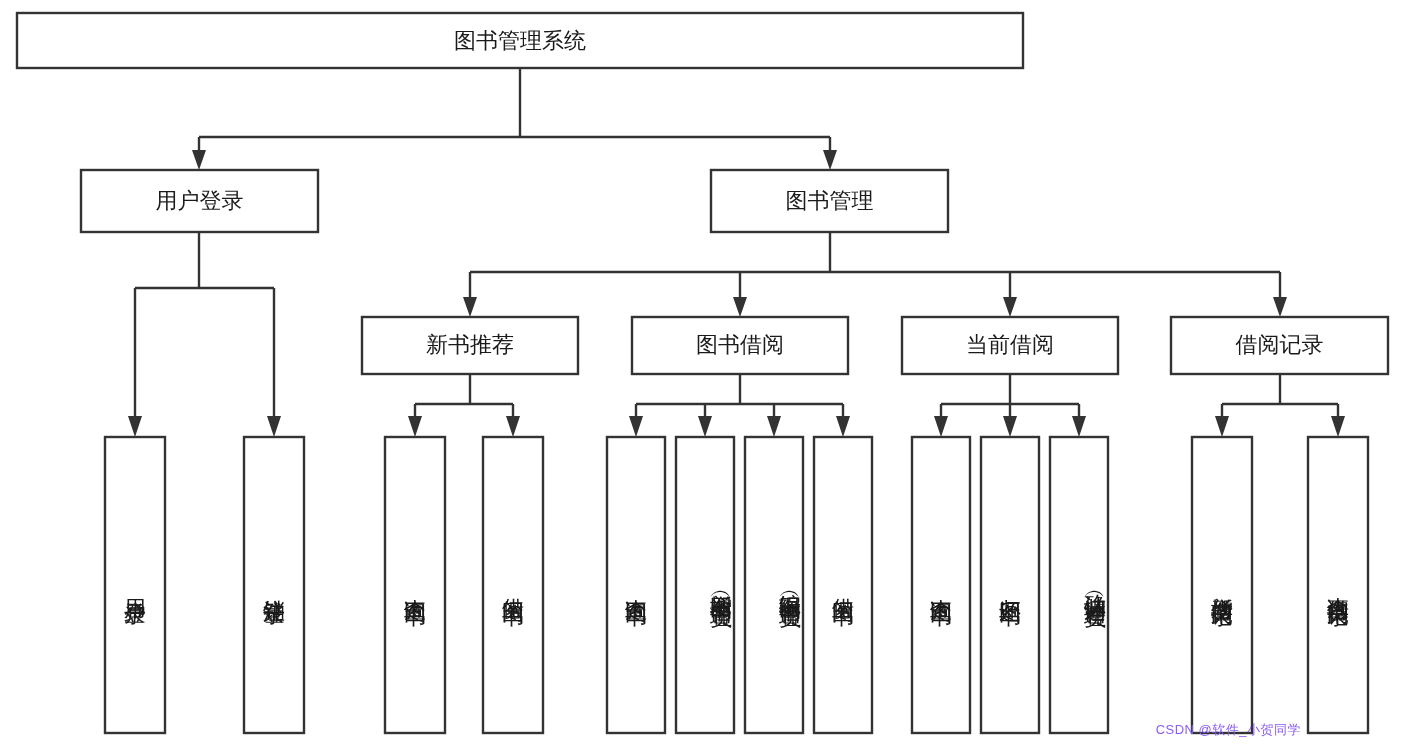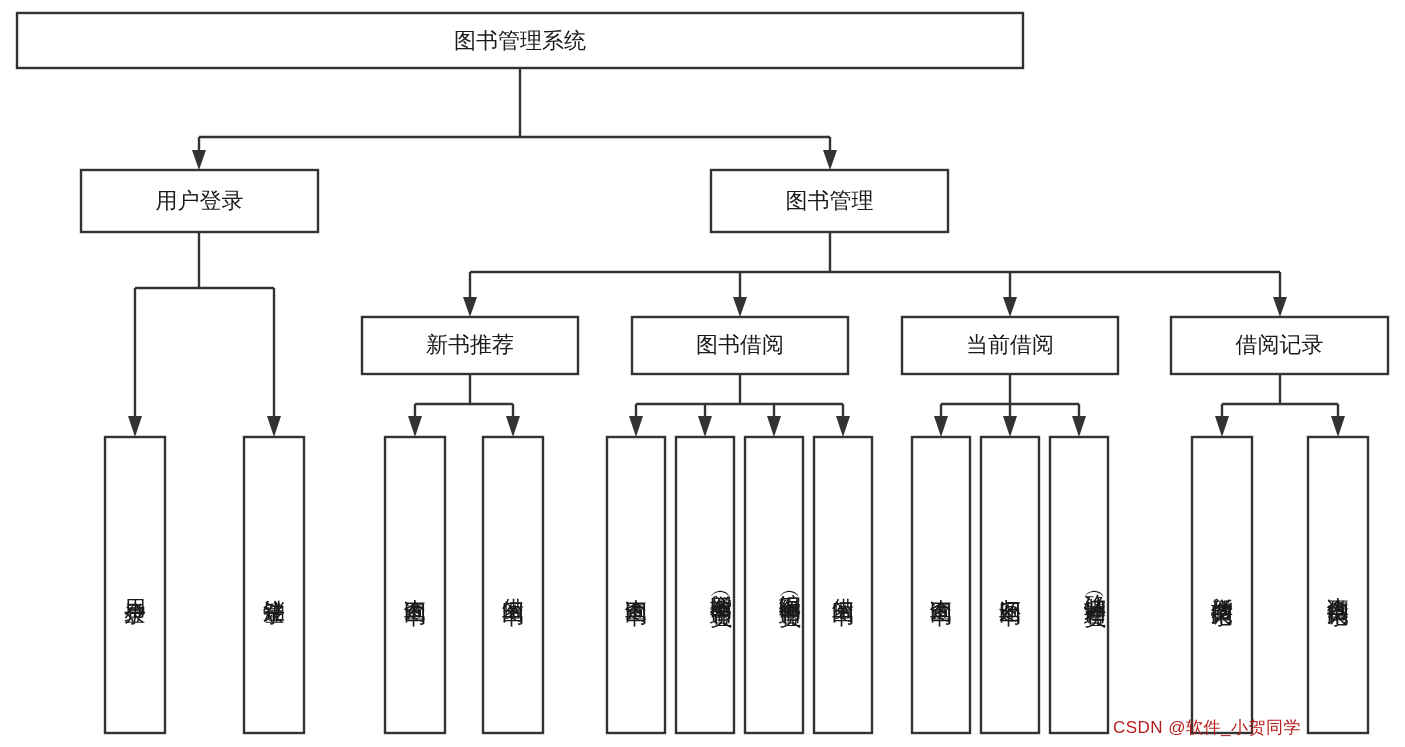--- a/index.html
+++ b/index.html
@@ -59,22 +59,22 @@
     letter-spacing: 2px;
     text-align: center;
     white-space: nowrap;
     pointer-events: none;
   }
   .watermark {
     position: absolute;
     right: 12px;
     bottom: 8px;
     font-family: "Liberation Sans", "DejaVu Sans", sans-serif;
-    font-size: 17px;
-    color: #b91c1c;
+    font-size: 13px;
+    color: #8b5cf6;
     letter-spacing: 0.5px;
     white-space: nowrap;
   }
 </style>
 </head>
 <body>
 
 <div id="diagram-root">
 
   <svg id="flow-svg" viewBox="0 0 1405 747">

